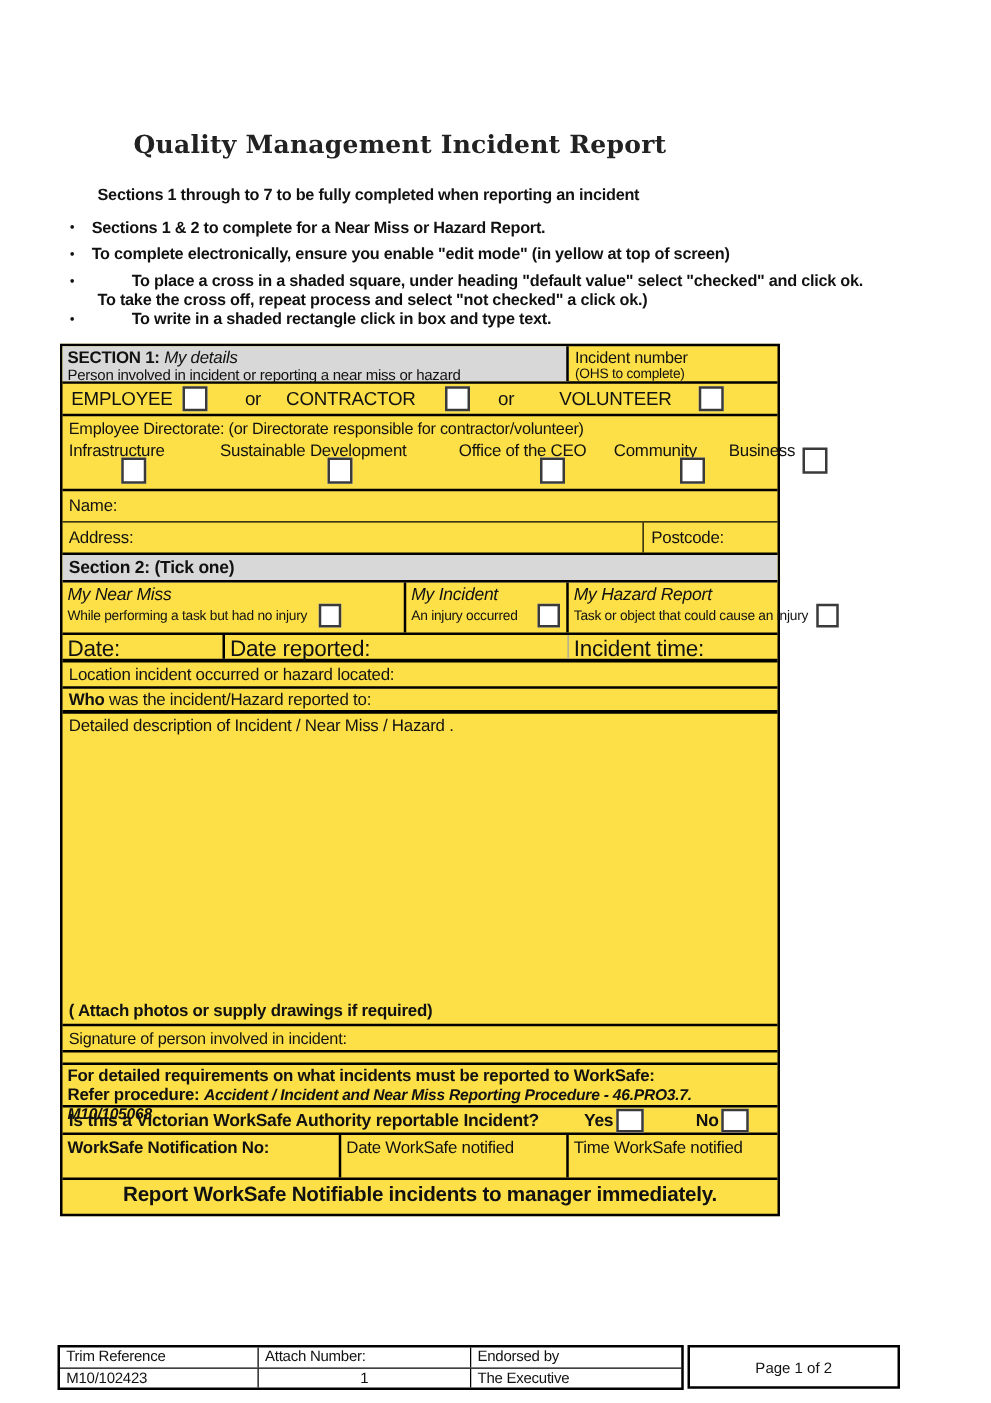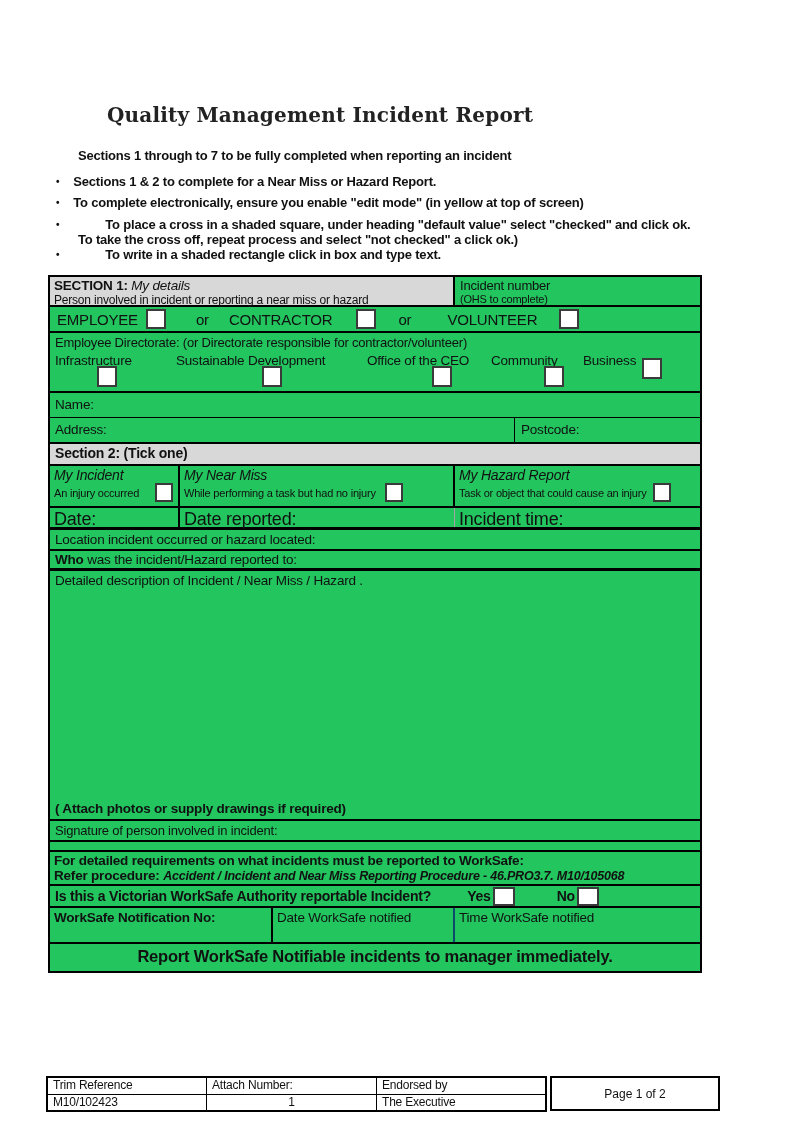--- a/index.html
+++ b/index.html
@@ -18,22 +18,22 @@
     font-weight: bold; font-size: 13px; letter-spacing: -0.2px;
   }
   .brow { position: absolute; left: 56px; font-weight: bold; font-size: 13px; letter-spacing: -0.2px; white-space: nowrap; }
   .bdot { font-size: 10px; vertical-align: 1px; }
   .btxt-near { margin-left: 14px; text-align: center; }
   .btxt-far  { margin-left: 46px; }
   .bcont { position: absolute; left: 78px; font-weight: bold; font-size: 13px; letter-spacing: -0.2px; white-space: nowrap; }
 
   
   .form {
-    position: absolute; left: 48px; top: 275px; width: 654px;
-    border: 2px solid #000; background: #22c55e;
+    position: absolute; left: 48px; top: 275px; width: 576px;
+    border: 2px solid #000; background: #fde047;
   }
   .row { position: relative; border-bottom: 2px solid #000; font-size: 13px; letter-spacing: -0.2px; }
   .gray { background: #d8d8d8; }
   .cb {
     display: inline-block; width: 19px; height: 20px;
     border: 2px solid #3a3a3a; background: #fff; flex: none;
   }
 
   .r1 { height: 30px; display: flex; }
   .r1-left { width: 405px; background: #d8d8d8; border-right: 2px solid #000; padding: 1px 4px; }
@@ -87,21 +87,21 @@
 
   .r16 { height: 34px; padding: 1px 0 0 4px; font-size: 13.5px; }
   .r16 .b { font-weight: bold; }
   .refer-val { font-weight: bold; font-style: italic; font-size: 12.5px; }
 
   .r17 { height: 22px; display: flex; align-items: center; font-weight: bold; font-size: 14px; padding-left: 5px; }
   .r17 .cb { width: 22px; height: 19px; border-width: 2px; }
 
   .r18 { height: 36px; display: flex; font-size: 13.5px; }
   .r18 .c1 { width: 223px; border-right: 2px solid #000; padding: 2px 4px; font-weight: bold; }
-  .r18 .c2 { width: 182px; border-right: 2px solid #0c4a6e; padding: 2px 4px; }
+  .r18 .c2 { width: 182px; border-right: 2px solid #000000; padding: 2px 4px; }
   .r18 .c3 { flex: 1; padding: 2px 4px; }
 
   .r19 { height: 27px; border-bottom: none; text-align: center; font-weight: bold; font-size: 16.5px; line-height: 25px; letter-spacing: -0.2px; }
 
   
   .footer {
     position: absolute; left: 46px; top: 1076px; width: 501px;
     border: 2px solid #000; font-size: 12px; letter-spacing: -0.2px;
   }
   .frow { display: flex; height: 16px; }
@@ -191,34 +191,34 @@
     <div class="r6-right">
       <span>Postcode:</span>
     </div>
   </div>
 
   <div class="row r7 gray">
     <span>Section 2: (Tick one)</span>
   </div>
 
   <div class="row r8">
+    <div class="col c2">
+      <div class="opt-title">My Near Miss</div>
+      <div class="opt-desc">
+        <span>While performing a task but had no injury</span>
+        <span class="cb" style="margin-left:9px"></span>
+      </div>
+    </div>
     <div class="col c1">
       <div class="opt-title">My Incident</div>
       <div class="opt-desc">
         <span>An injury occurred</span>
         <span class="cb" style="margin-left:16px"></span>
       </div>
     </div>
-    <div class="col c2">
-      <div class="opt-title">My Near Miss</div>
-      <div class="opt-desc">
-        <span>While performing a task but had no injury</span>
-        <span class="cb" style="margin-left:9px"></span>
-      </div>
-    </div>
     <div class="col c3">
       <div class="opt-title">My Hazard Report</div>
       <div class="opt-desc">
         <span>Task or object that could cause an injury</span>
         <span class="cb" style="margin-left:7px"></span>
       </div>
     </div>
   </div>
 
   <div class="row r9">

